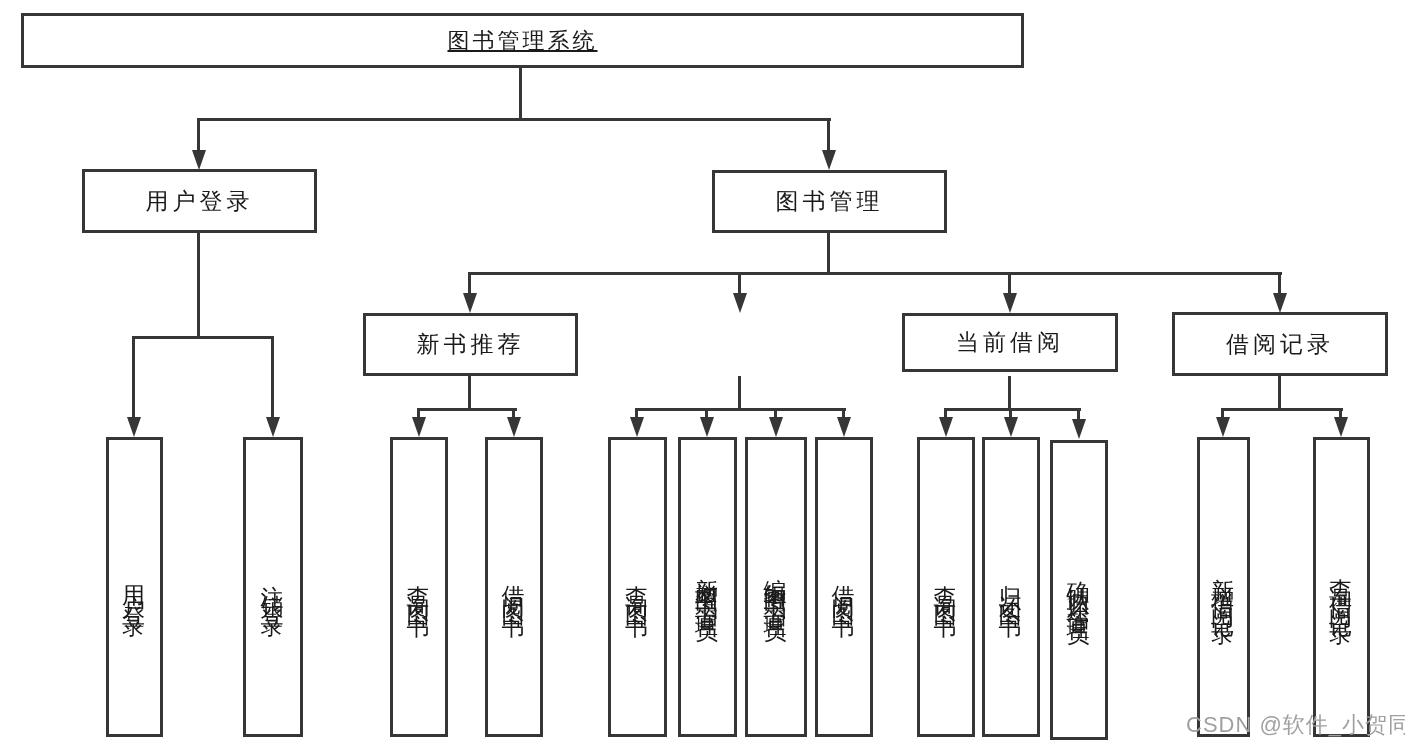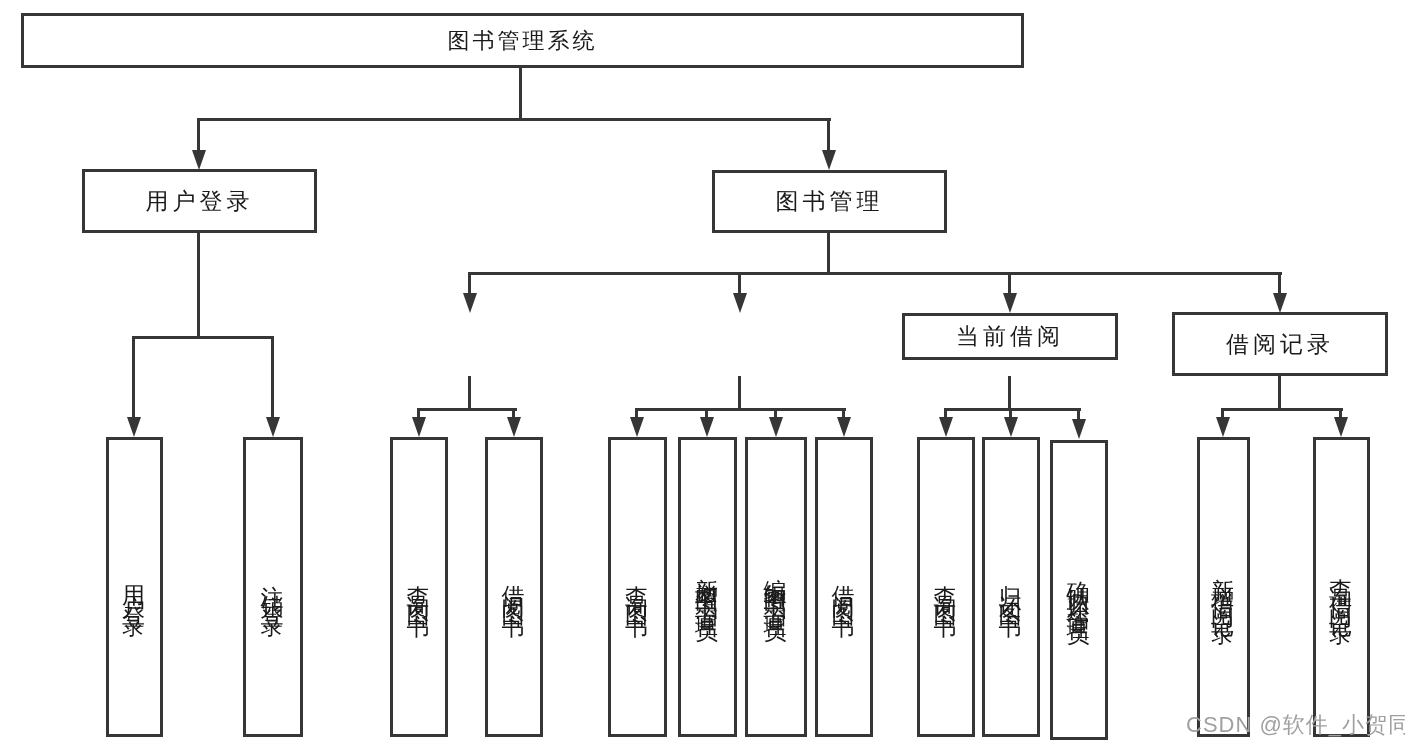--- a/index.html
+++ b/index.html
@@ -5,21 +5,21 @@
   html,body{margin:0;padding:0;background:#ffffff;}
   #canvas{
     position:relative;width:1405px;height:747px;background:#ffffff;overflow:hidden;
     font-family:"Liberation Sans","DejaVu Sans",sans-serif;color:#1a1a1a;
   }
   .box{
     position:absolute;box-sizing:border-box;border:3px solid #363636;background:#ffffff;
     display:flex;align-items:center;justify-content:center;text-align:center;
   }
   .hbox{font-size:23px;letter-spacing:4px;font-weight:400;}
-  .hbox.top{font-size:22px;letter-spacing:3px;}
+  .hbox.top{font-size:22px;letter-spacing:3px;text-decoration:underline;}
   .vbox{
     writing-mode:vertical-rl;text-orientation:mixed;white-space:nowrap;
     font-size:23px;
   }
   .vbox.short{letter-spacing:10px;}
   .vbox.mid{letter-spacing:9px;}
   .vbox.long{letter-spacing:6px;}
   .vl{position:absolute;width:3px;background:#363636;}
   .hl{position:absolute;height:3px;background:#363636;}
   .ar{
@@ -60,21 +60,22 @@
   <div class="hl" style="left:468px;top:272px;width:814px;"></div>
   <div class="vl" style="left:468px;top:272px;height:24px;"></div>
   <div class="ar" style="left:463px;top:293px;"></div>
   <div class="vl" style="left:738px;top:272px;height:24px;"></div>
   <div class="ar" style="left:733px;top:293px;"></div>
   <div class="vl" style="left:1008px;top:272px;height:24px;"></div>
   <div class="ar" style="left:1003px;top:293px;"></div>
   <div class="vl" style="left:1278px;top:272px;height:24px;"></div>
   <div class="ar" style="left:1273px;top:293px;"></div>
 
-  <div class="box hbox" style="left:902px;top:313px;width:216px;height:47px;text-align:center;">当前借阅</div>
+  <div class="box hbox" style="left:363px;top:313px;width:215px;height:63px;">新书推荐</div>
+  <div class="box hbox" style="left:902px;top:313px;width:216px;height:59px;text-align:center;">当前借阅</div>
   <div class="box hbox" style="left:1172px;top:312px;width:216px;height:64px;">借阅记录</div>
 
   <div class="vl" style="left:468px;top:376px;height:34px;"></div>
   <div class="hl" style="left:417px;top:408px;width:100px;"></div>
   <div class="vl" style="left:417px;top:408px;height:14px;"></div>
   <div class="ar" style="left:412px;top:417px;"></div>
   <div class="vl" style="left:512px;top:408px;height:14px;"></div>
   <div class="ar" style="left:507px;top:417px;"></div>
 
   <div class="vl" style="left:738px;top:376px;height:34px;"></div>

